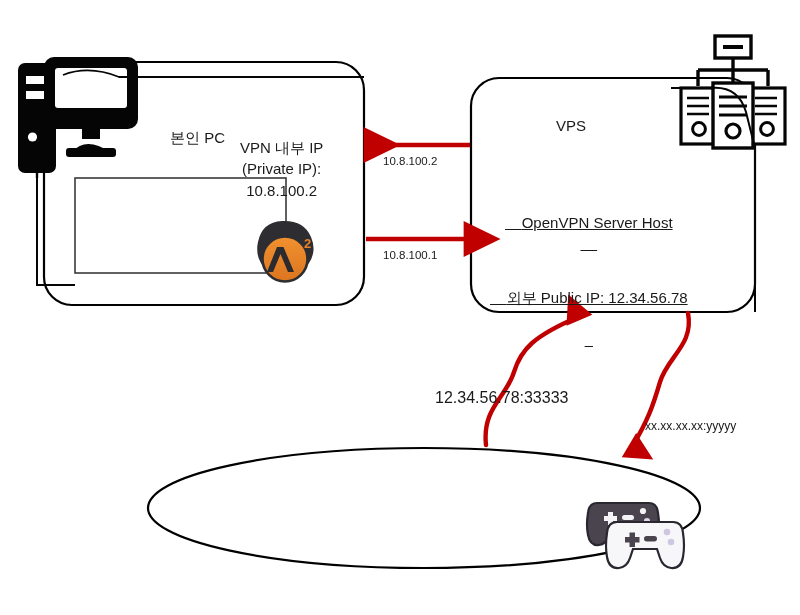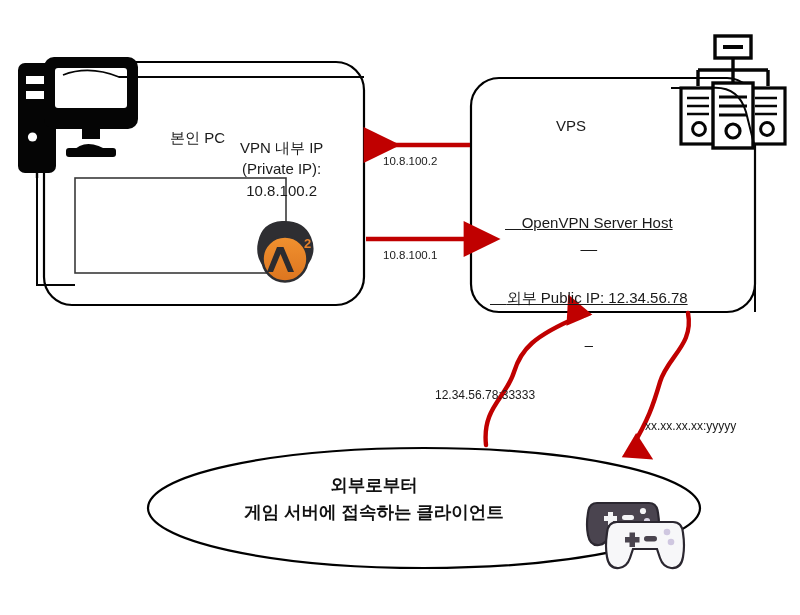--- a/index.html
+++ b/index.html
@@ -36,21 +36,21 @@
     font-size:14.5px;line-height:1.44;text-align:center;
   }
 
   
   #vps-body{left:490px;top:155px;font-size:15px;line-height:1.40;text-decoration:underline;}
   #vps-body .gap{display:block;height:12px;}
 
   
   #lbl-ip-down{left:383px;top:118px;font-size:11.5px;}
   #lbl-ip-up{left:383px;top:212px;font-size:11.5px;}
-  #lbl-curve-in{left:435px;top:352px;font-size:12px;}
+  #lbl-curve-in{left:435px;top:352px;font-size:16px;}
   #lbl-curve-out{left:645px;top:383px;font-size:12px;}
 
   
   #cloud-text{
     left:174px;top:472px;width:400px;
     text-align:center;font-size:17.5px;font-weight:bold;line-height:1.52;
     color:#111111;
   }
 </style>
 </head>
@@ -185,16 +185,14 @@
   </div>
 
   <div class="lbl left" id="lbl-ip-down">10.8.100.2</div>
 
   <div class="lbl left" id="lbl-ip-up">10.8.100.1</div>
 
   <div class="lbl left" id="lbl-curve-in">12.34.56.78:33333</div>
 
   <div class="lbl left" id="lbl-curve-out">xx.xx.xx.xx:yyyyy</div>
 
-  <div class="lbl" id="cloud-text">외부로부터
-게임 서버에 접속하는 클라이언트</div>
 
 </div>
 
 </body></html>

